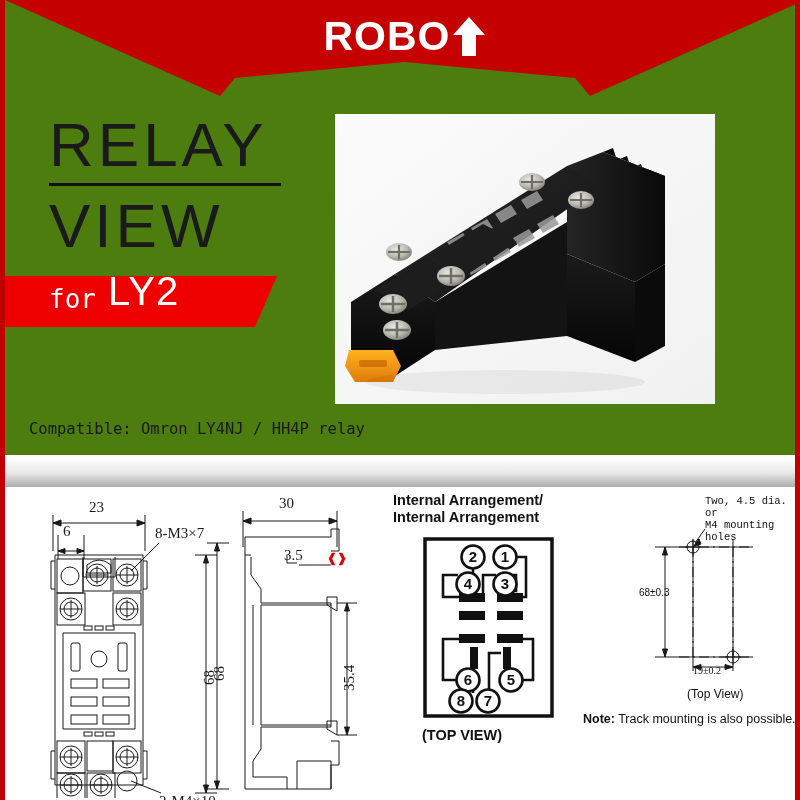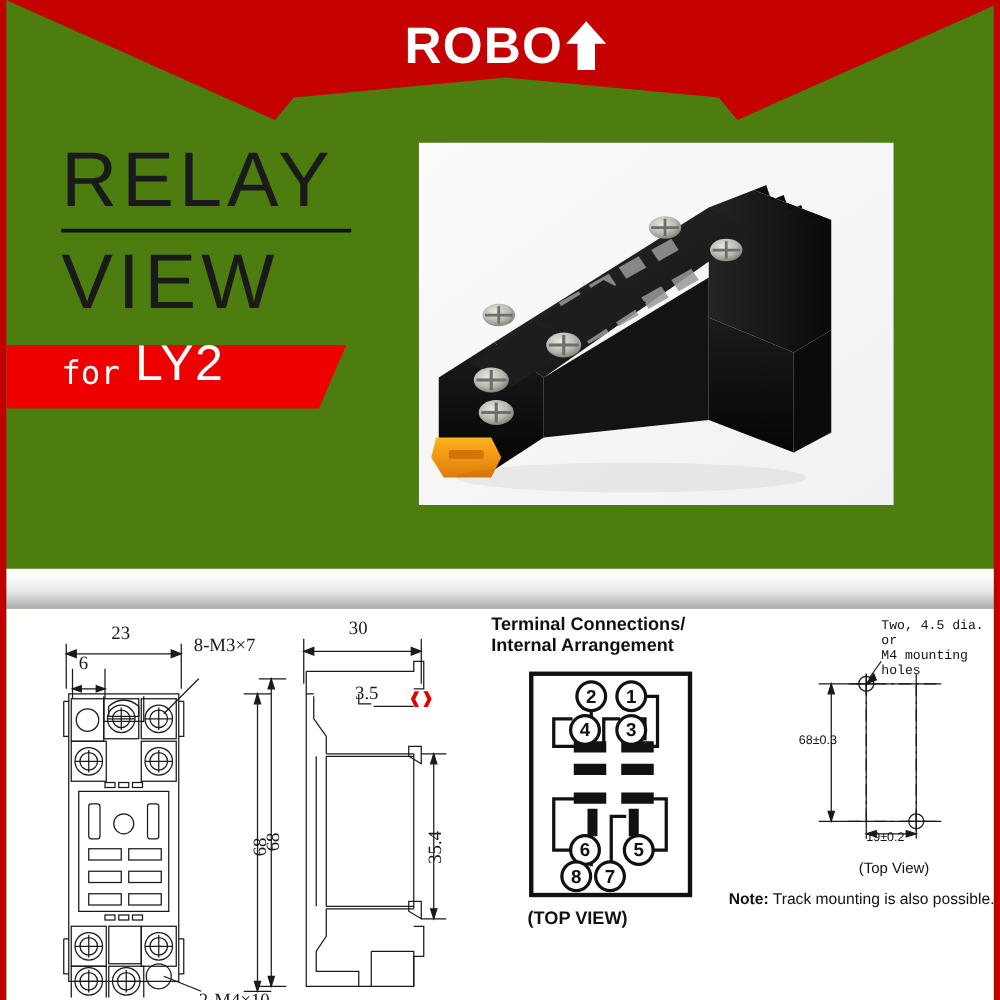--- a/index.html
+++ b/index.html
@@ -122,21 +122,21 @@
   .mh-holes-lbl{
     position:absolute;left:700px;top:8px;
     font-family:Liberation Mono, monospace;font-size:10.5px;color:#111;line-height:12px;
   }
   .mh-dim-v{
     position:absolute;left:634px;top:100px;
     font-family:"Liberation Sans",sans-serif;font-size:10px;color:#111;
   }
   .mh-dim-h{
     position:absolute;left:688px;top:178px;
-    font-family:Liberation Sans, sans-serif;font-size:10px;color:#111;
+    font-family:Liberation Serif, serif;font-size:10px;color:#111;
   }
   .red-mark{position:absolute;color:#e10000;font-size:12px;font-weight:bold;}
 </style>
 </head>
 <body>
 
 <div class="page">
 
   <div class="banner-wrap">
     <div class="banner"></div>
@@ -157,20 +157,21 @@
       <div class="title-rule"></div>
       <div class="title-line2">VIEW</div>
     </div>
 
     <div class="for-banner"></div>
     <div class="for-banner-inner" style="top:180px;">
       <span class="for-small">for</span>
       <span class="for-big">LY2</span>
     </div>
 
+    <div class="compat">Compatible: Omron LY4NJ / HH4P relay</div>
 
     <div class="photo">
       <svg width="380" height="290" viewBox="0 0 380 290">
         <defs>
           <linearGradient id="bg" x1="0" y1="0" x2="1" y2="1">
             <stop offset="0%" stop-color="#fbfbfb"></stop>
               <stop offset="100%" stop-color="#f1f1f1"></stop>
           </linearGradient>
           <linearGradient id="topface" x1="0" y1="0" x2="1" y2="1">
             <stop offset="0%" stop-color="#2a2a2a"></stop>
@@ -354,21 +355,21 @@
           </g>
           <rect x="60" y="248" width="26" height="30"></rect>
 
           <line x1="104" y1="78" x2="132" y2="50"></line>
 
           <line x1="104" y1="288" x2="134" y2="300"></line>
         </g>
       </svg>
       <div class="lbl lbl-s" style="left:62px;top:6px;">23</div>
       <div class="lbl lbl-s" style="left:36px;top:30px;">6</div>
-      <div class="lbl lbl-s" style="left:128px;top:16px;">8-M3×7</div>
+      <div class="lbl lbl-s" style="left:128px;top:32px;">8-M3×7</div>
       <div class="lbl lbl-s" style="left:132px;top:300px;">2-M4×10</div>
     </div>
 
     <div class="dwg" style="left:186px;top:6px;">
       <svg width="30" height="305" viewBox="0 0 30 305">
         <g stroke="#1a1a1a" fill="none" stroke-width="1">
           <line x1="4" y1="62" x2="26" y2="62"></line>
           <line x1="4" y1="300" x2="26" y2="300"></line>
           <line x1="15" y1="62" x2="15" y2="300"></line>
           <polygon points="15,62 12.5,70 17.5,70" fill="#1a1a1a"></polygon>
@@ -435,21 +436,21 @@
           <line x1="2" y1="242" x2="22" y2="242"></line>
           <line x1="12" y1="110" x2="12" y2="242"></line>
           <polygon points="12,110 9.5,118 14.5,118" fill="#1a1a1a"></polygon>
           <polygon points="12,242 9.5,234 14.5,234" fill="#1a1a1a"></polygon>
         </g>
       </svg>
       <div class="lbl lbl-s rot90" style="left:6px;top:198px;">35.4</div>
     </div>
 
     <div class="ta-title">
-      <div>Terminal Connections/</div>
+      <div>Internal Arrangement/</div>
       <div>Internal Arrangement</div>
     </div>
 
     <div class="dwg" style="left:416px;top:48px;">
       <svg width="135" height="185" viewBox="0 0 135 185">
         <rect x="4" y="4" width="127" height="177" fill="none" stroke="#111" stroke-width="3.5"></rect>
         <g stroke="#111" stroke-width="2.6" fill="none">
 
           <path d="M93,22 L105,22 L105,62 L88,62"></path>
 

